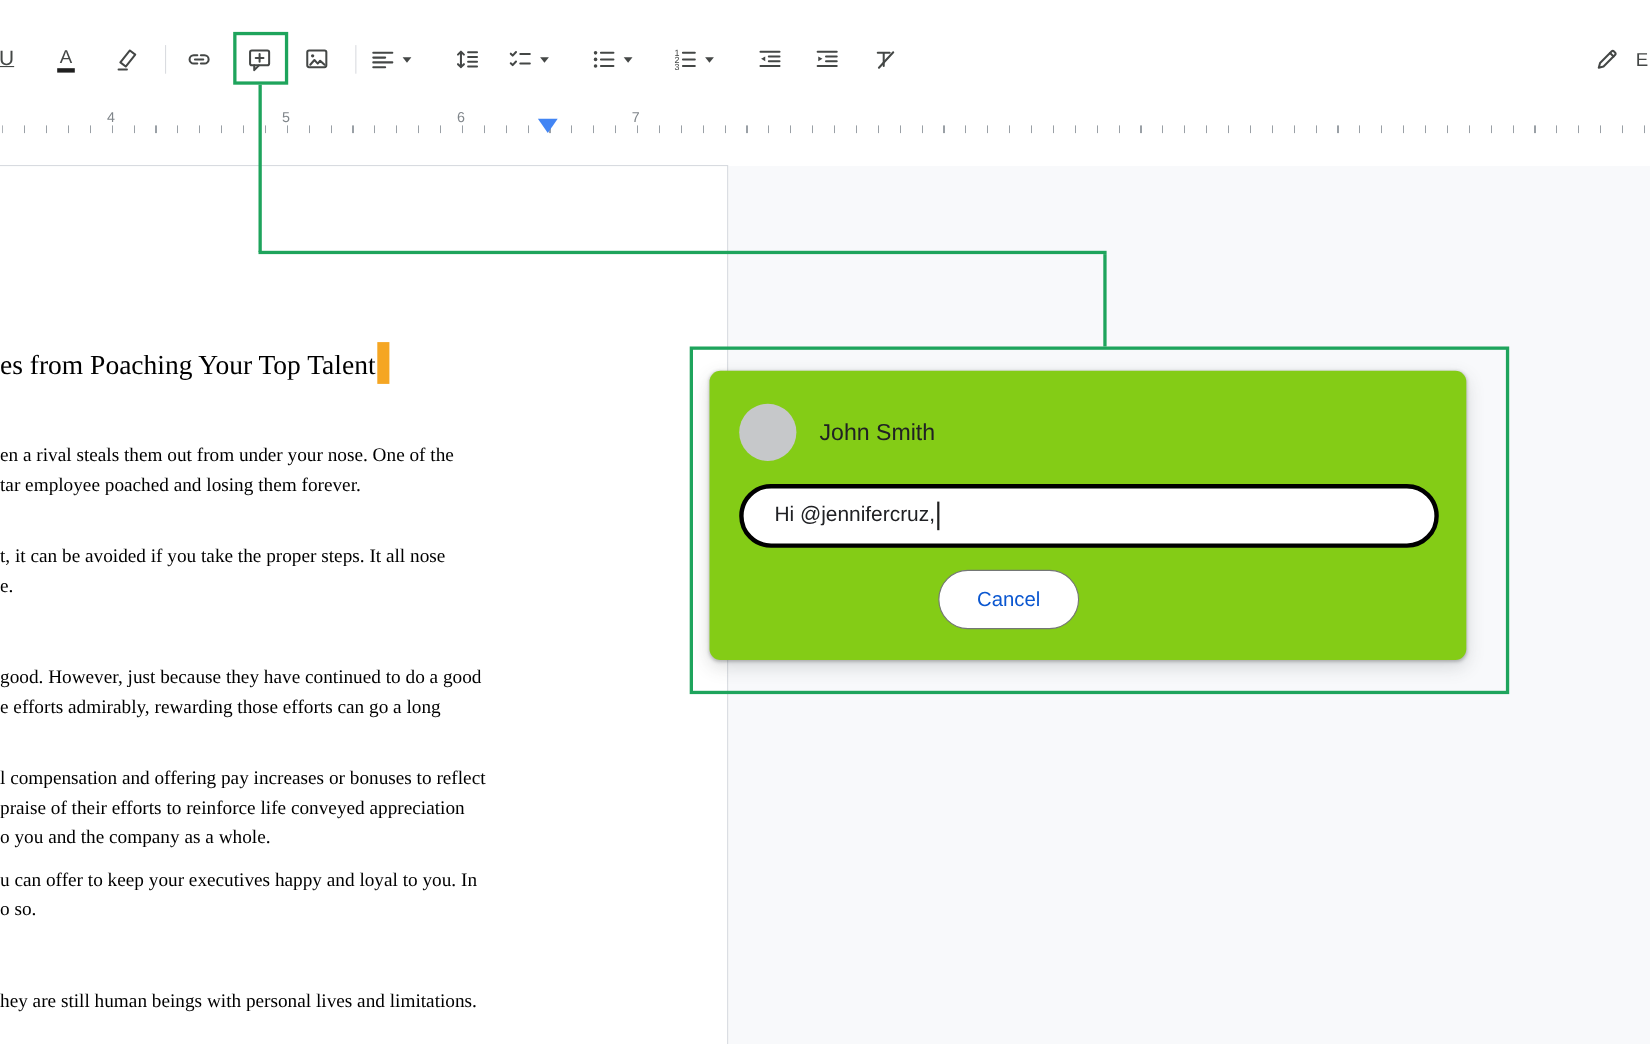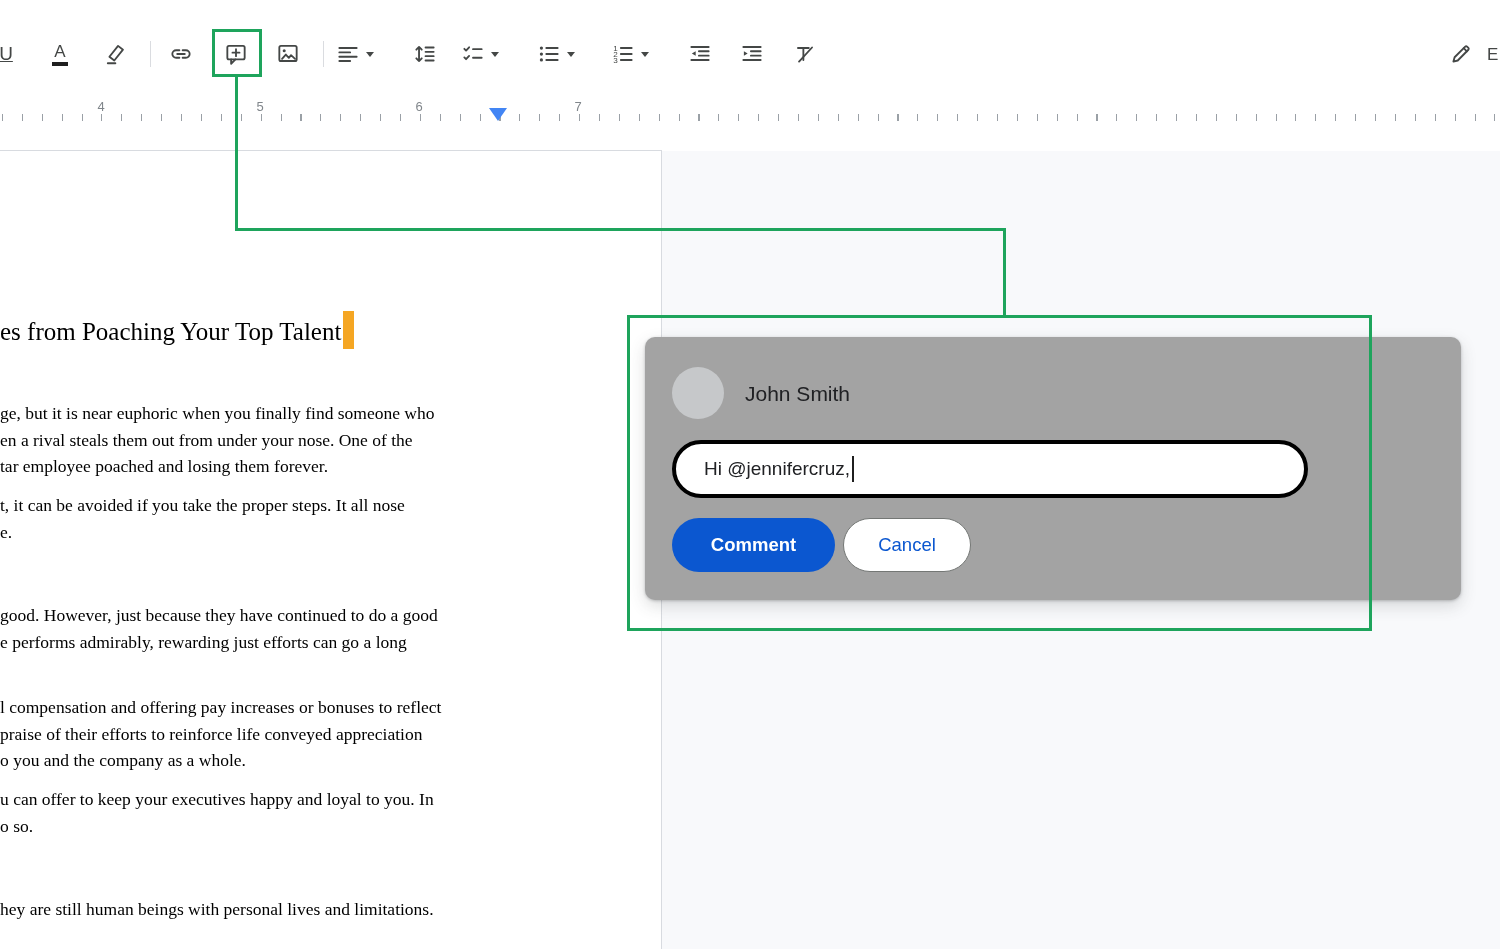--- a/index.html
+++ b/index.html
@@ -34,30 +34,30 @@
     border:1px solid #d8dbe0;z-index:1;box-sizing:border-box;}
 
   
   .doc-text{position:absolute;left:0;top:0;z-index:2;font-family:"Liberation Serif",serif;color:#000;}
   .doc-title{position:absolute;left:0;top:311px;font-size:25px;white-space:nowrap;}
   .cursor-block{display:inline-block;width:11px;height:38px;background:#f5a623;margin-left:2px;vertical-align:-9px;}
   .para{position:absolute;left:0;font-size:17.5px;line-height:26.5px;white-space:nowrap;}
   .p1{top:400px;} .p2{top:492px;} .p3{top:602px;} .p4{top:694px;} .p5{top:786px;} .p6{top:896px;}
 
   
-  .comment-card{position:absolute;left:645px;top:337px;width:816px;height:263px;background:#a3a3a3;border-radius:10px;
+  .comment-card{position:absolute;left:645px;top:337px;width:688px;height:263px;background:#84cc16;border-radius:10px;
     box-shadow:0 1px 3px rgba(60,64,67,.3),0 6px 16px rgba(60,64,67,.18);z-index:4;}
   .avatar{position:absolute;left:27px;top:30px;width:52px;height:52px;border-radius:50%;background:#c6c8ca;}
   .author{position:absolute;left:100px;top:45px;font-size:21px;color:#202124;}
   .comment-input{position:absolute;left:27px;top:103px;width:636px;height:58px;border:4px solid #000000;border-radius:29px;
     display:flex;align-items:center;padding-left:28px;box-sizing:border-box;font-size:19px;color:#202124;background:#fff;cursor:text;}
   .caret{display:inline-block;width:2px;height:26px;background:#1f1f1f;margin-left:2px;}
   .btn-comment{position:absolute;left:27px;top:181px;width:163px;height:54px;border-radius:27px;background:#0b57d0;
     color:#fff;font-size:18.5px;font-weight:700;display:flex;align-items:center;justify-content:center;cursor:pointer;}
-  .btn-cancel{position:absolute;left:198px;top:181px;width:128px;height:54px;border-radius:27px;background:#fff;
+  .btn-cancel{position:absolute;left:208px;top:181px;width:128px;height:54px;border-radius:27px;background:#fff;
     border:1px solid #747775;color:#0b57d0;font-size:18.5px;font-weight:500;display:flex;align-items:center;justify-content:center;
     box-sizing:border-box;cursor:pointer;}
 
   
   .g{position:absolute;z-index:5;}
   .g-box1{left:212px;top:29px;width:50px;height:48px;border:3px solid #1ea45c;box-sizing:border-box;}
   .g-v1{left:235px;top:77px;width:3px;height:152px;background:#1ea45c;}
   .g-h1{left:235px;top:228px;width:771px;height:3px;background:#1ea45c;}
   .g-v2{left:1003px;top:231px;width:3px;height:84px;background:#1ea45c;}
   .g-box2{left:627px;top:315px;width:745px;height:316px;border:3px solid #1ea45c;box-sizing:border-box;}
@@ -203,31 +203,30 @@
   </div>
 
   <div class="canvas-bg"></div>
   <div class="page"></div>
 
   <div class="doc-text">
     <div class="doc-title">
       <span>es from Poaching Your Top Talent</span><span class="cursor-block"></span>
     </div>
     <div class="para p1">
-      <div>ge, but it is near euphoric when you finally find someone who</div>
       <div>en a rival steals them out from under your nose. One of the</div>
       <div>tar employee poached and losing them forever.</div>
     </div>
     <div class="para p2">
       <div>t, it can be avoided if you take the proper steps. It all nose</div>
       <div>e.</div>
     </div>
     <div class="para p3">
       <div>good. However, just because they have continued to do a good</div>
-      <div>e performs admirably, rewarding just efforts can go a long</div>
+      <div>e efforts admirably, rewarding those efforts can go a long</div>
     </div>
     <div class="para p4">
       <div>l compensation and offering pay increases or bonuses to reflect</div>
       <div>praise of their efforts to reinforce life conveyed appreciation</div>
       <div>o you and the company as a whole.</div>
     </div>
     <div class="para p5">
       <div>u can offer to keep your executives happy and loyal to you. In</div>
       <div>o so.</div>
     </div>
@@ -236,21 +235,20 @@
     </div>
   </div>
 
   <div class="comment-card">
     <div class="avatar"></div>
     <div class="author">John Smith</div>
     <div class="comment-input">
       <span>Hi @jennifercruz, </span>
         <span class="caret"></span>
     </div>
-    <div class="btn-comment">Comment</div>
     <div class="btn-cancel">Cancel</div>
   </div>
 
   <div class="g g-box1"></div>
   <div class="g g-v1"></div>
   <div class="g g-h1"></div>
   <div class="g g-v2"></div>
   <div class="g g-box2"></div>
 
 </div>

